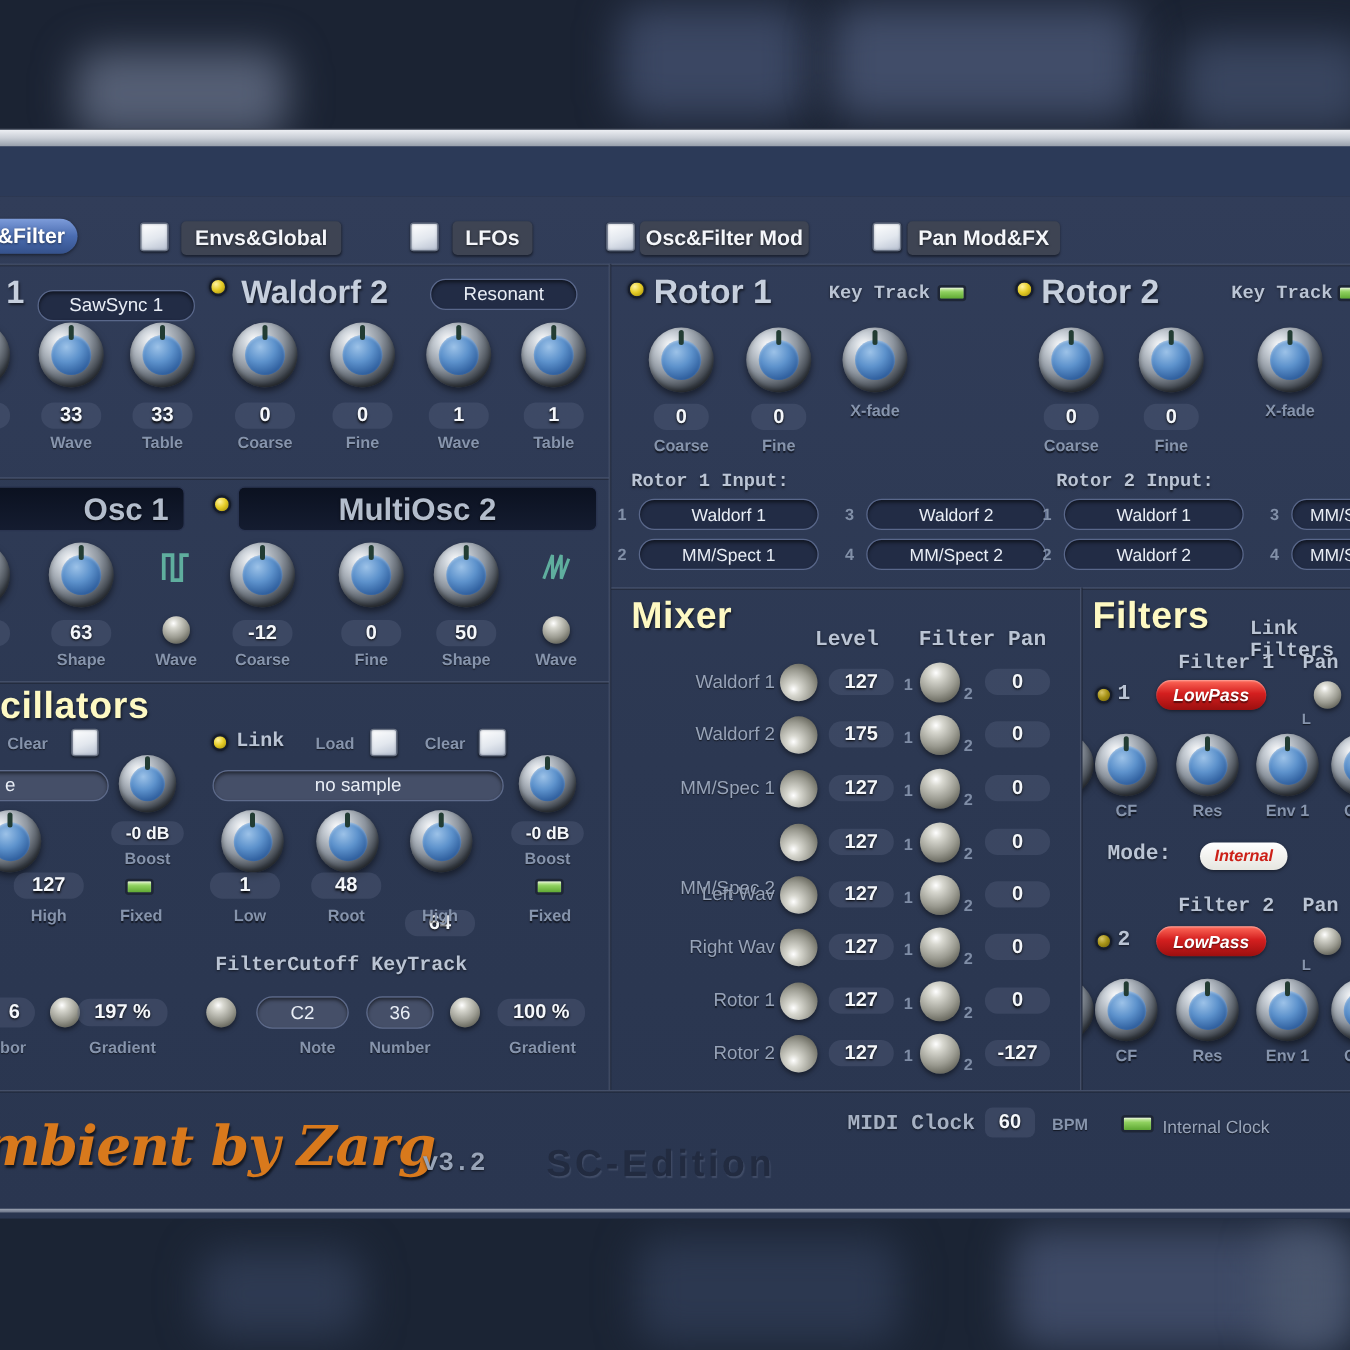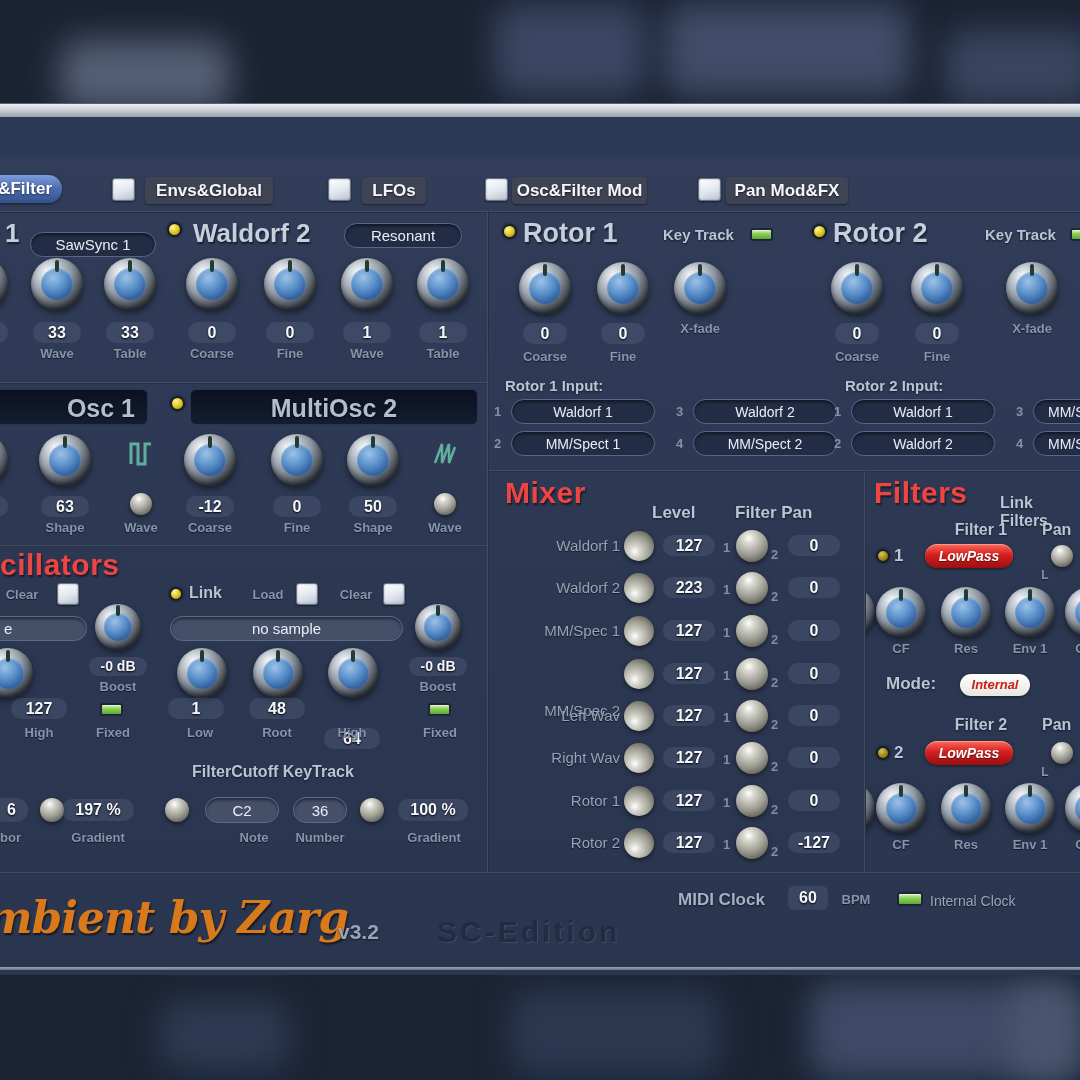--- a/index.html
+++ b/index.html
@@ -23,26 +23,26 @@
       font-size:17px;line-height:28px;text-align:right;padding-right:10px;box-sizing:border-box;
       background:linear-gradient(180deg,#7d9cda 0%,#4a6cb0 50%,#35528c 100%);
       box-shadow:0 1px 3px rgba(0,0,0,.5);text-shadow:0 1px 2px rgba(0,0,0,.5);}
   .tab-label{position:absolute;height:27px;border-radius:4px;color:#f4f6fa;font-weight:bold;
       font-size:17px;line-height:27px;text-align:center;background:#3e4453;
       box-shadow:0 1px 2px rgba(0,0,0,.45);text-shadow:0 1px 2px rgba(0,0,0,.6);}
   .chk{position:absolute;width:21px;height:21px;border-radius:3px;border:1px solid #6a7384;
       background:linear-gradient(160deg,#ffffff 0%,#e2e7ee 55%,#b9c2d2 100%);
       box-shadow:0 1px 2px rgba(0,0,0,.5), inset 0 0 2px rgba(90,100,120,.6);}
   
-  .sec-title{position:absolute;color:#ef4444;font-weight:bold;font-size:30px;
+  .sec-title{position:absolute;color:#fef9c3;font-weight:bold;font-size:30px;
       text-shadow:1px 2px 2px rgba(0,0,0,.55);letter-spacing:.5px;}
   .osc-title{position:absolute;color:#c6cfdd;font-weight:bold;font-size:26px;
       text-shadow:1px 2px 2px rgba(0,0,0,.55);}
   .sub-title{position:absolute;color:#bac4d4;font-weight:bold;font-size:16px;
-      text-shadow:0 1px 2px rgba(0,0,0,.6);}
+      text-shadow:0 1px 2px rgba(0,0,0,.6);font-family:Liberation Mono, monospace;}
   .lbl{position:absolute;color:#8694ac;font-size:13px;font-weight:bold;text-align:center;
       text-shadow:0 1px 1px rgba(0,0,0,.6);}
   .mnum{position:absolute;color:#7f8da6;font-size:13px;font-weight:bold;}
   .mlabel{position:absolute;width:128px;text-align:right;color:#97a3b8;font-size:15px;
       text-shadow:0 1px 1px rgba(0,0,0,.6);}
   
   .val{position:absolute;background:rgba(88,100,130,.35);border-radius:10px;color:#f4f7fb;
       font-weight:bold;font-size:16px;text-align:center;height:21px;line-height:21px;
       text-shadow:0 1px 2px #000;}
   .pill{position:absolute;background:#222c45;border:1px solid #59678a;border-radius:13px;
@@ -315,21 +315,21 @@
   <div class="ball b30" style="left:624px;top:531px;"></div>
   <div class="val" style="left:663px;top:535px;width:52px;">127</div>
   <div class="mnum" style="left:723px;top:540px;">1</div>
   <div class="ball ball-t b32" style="left:736px;top:530px;"></div>
   <div class="mnum" style="left:771px;top:547px;">2</div>
   <div class="val" style="left:788px;top:535px;width:52px;">0</div>
 </div>
 <div style="display:contents;">
   <div class="mlabel" style="left:492px;top:579px;">Waldorf 2</div>
   <div class="ball b30" style="left:624px;top:573px;"></div>
-  <div class="val" style="left:663px;top:577px;width:52px;">223</div>
+  <div class="val" style="left:663px;top:577px;width:52px;">175</div>
   <div class="mnum" style="left:723px;top:582px;">1</div>
   <div class="ball ball-t b32" style="left:736px;top:572px;"></div>
   <div class="mnum" style="left:771px;top:589px;">2</div>
   <div class="val" style="left:788px;top:577px;width:52px;">0</div>
 </div>
 <div style="display:contents;">
   <div class="mlabel" style="left:492px;top:622px;">MM/Spec 1</div>
   <div class="ball b30" style="left:624px;top:616px;"></div>
   <div class="val" style="left:663px;top:620px;width:52px;">127</div>
   <div class="mnum" style="left:723px;top:625px;">1</div>

